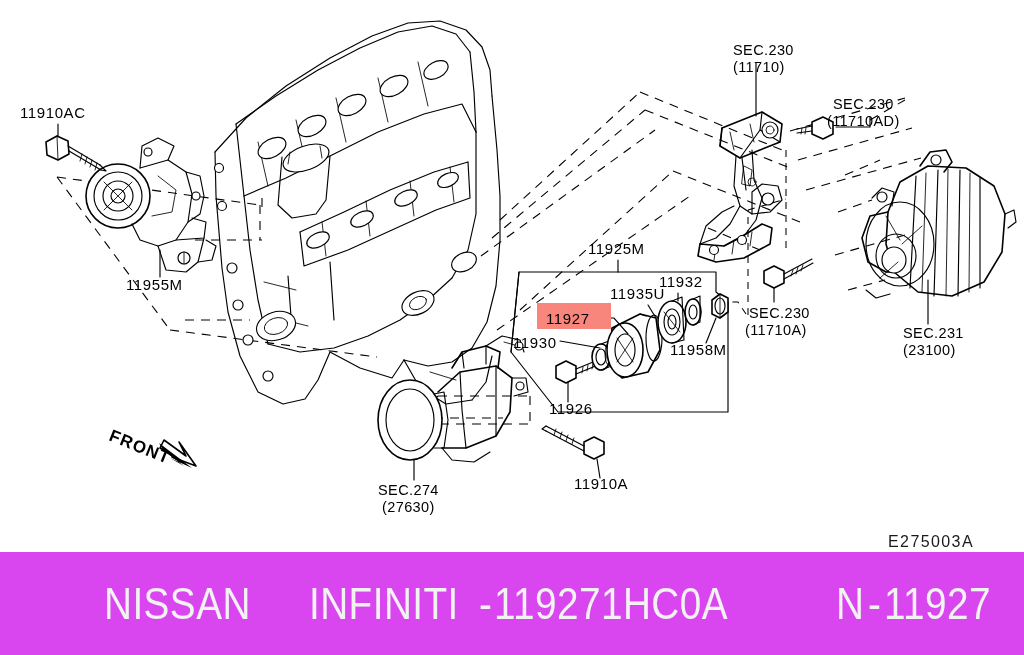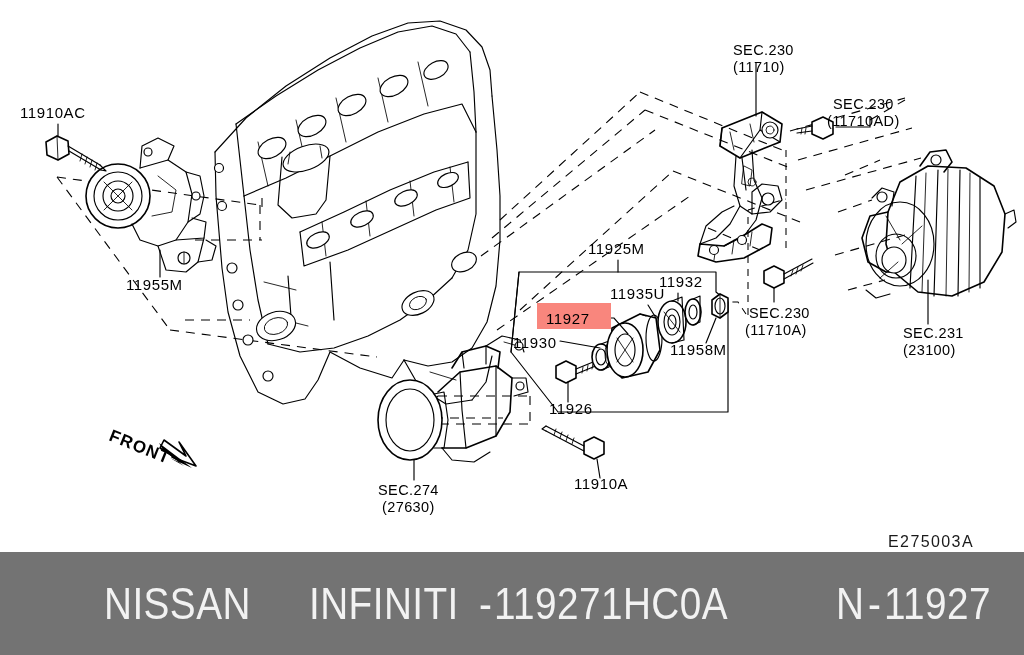--- a/index.html
+++ b/index.html
@@ -52,21 +52,21 @@
   .wht { fill: #ffffff; }
 
   
   .hl-rect { fill: #f9867d; stroke: none; }
 
   
   #footer {
     position: absolute;
     left: 0; bottom: 0;
     width: 1024px; height: 103px;
-    background: #737373;
+    background: #d946ef;
     display: flex;
     align-items: center;
   }
   #footer-inner {
     display: flex;
     align-items: baseline;
     white-space: pre;
     padding-left: 104px;
   }
   .ftxt {

